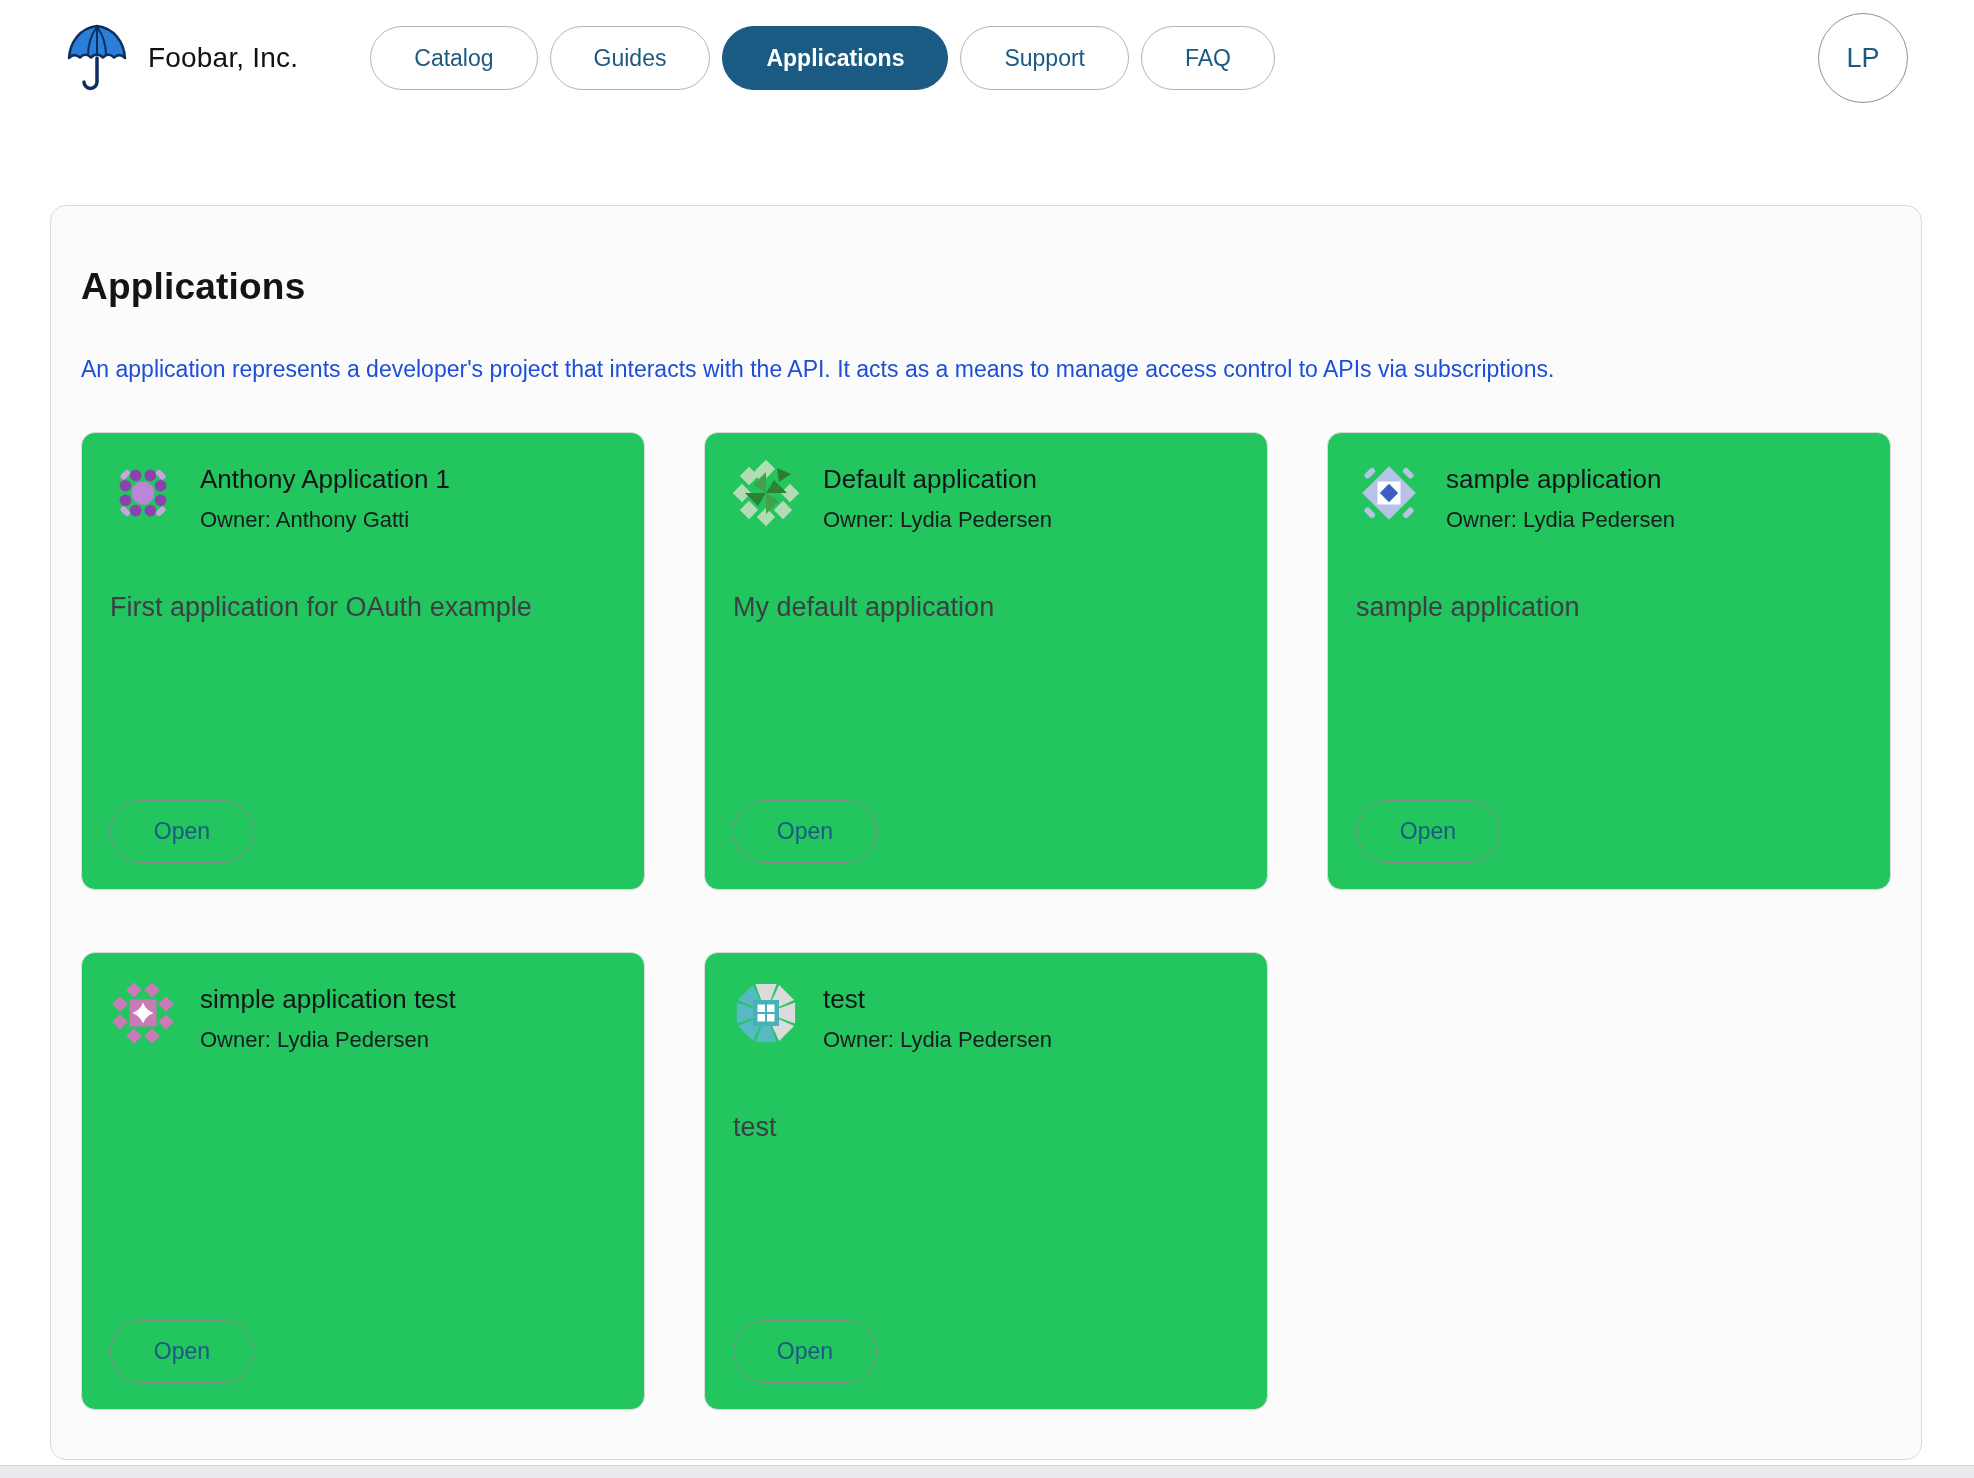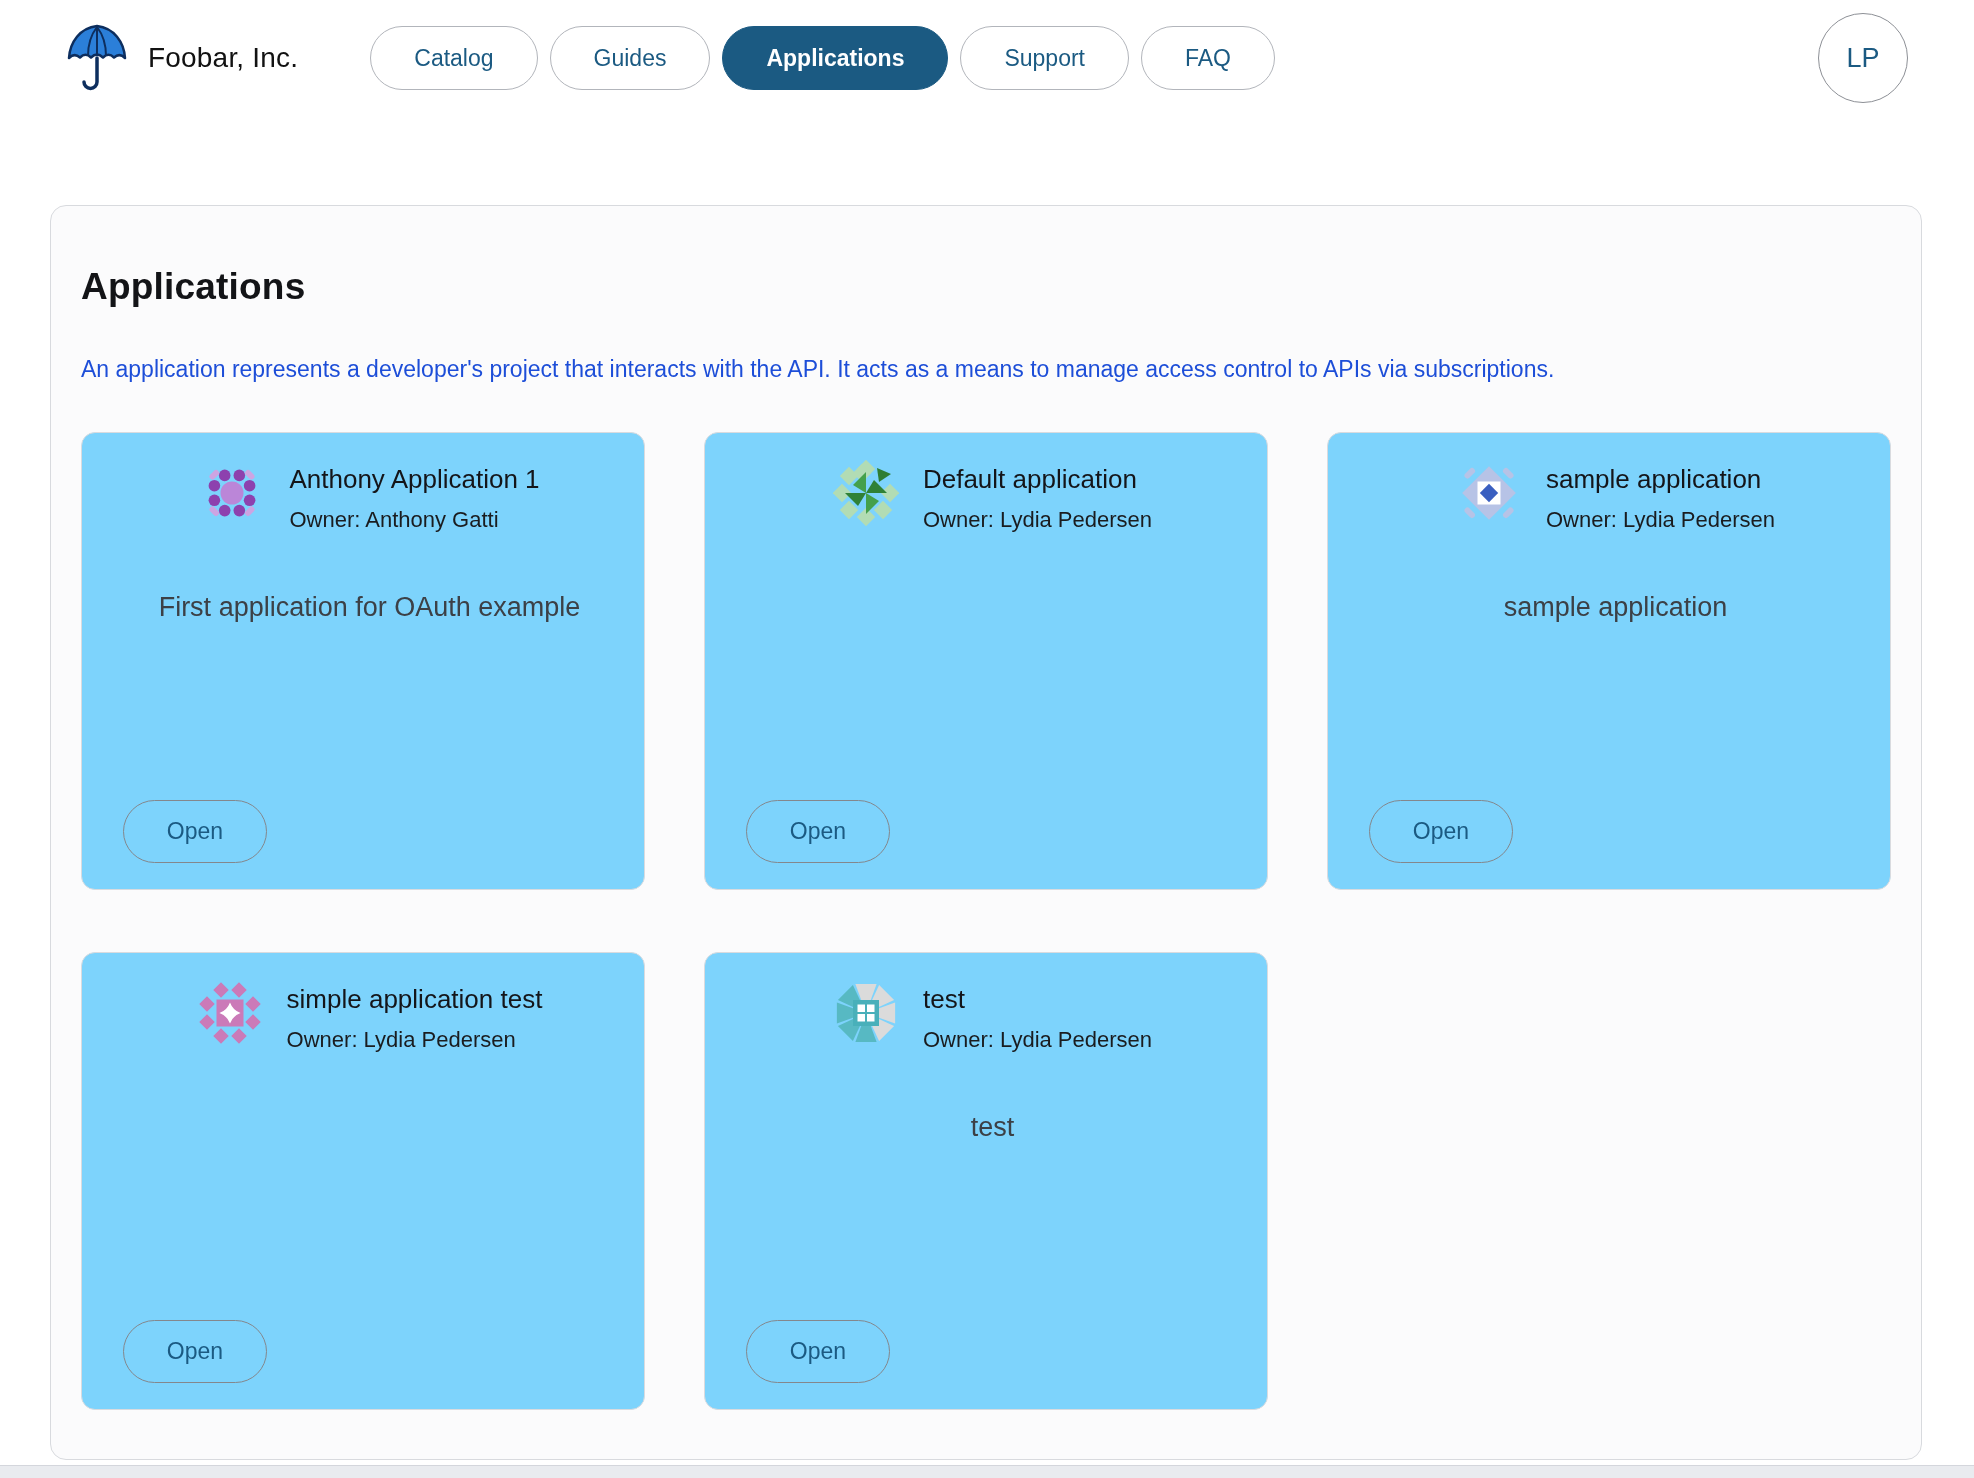--- a/index.html
+++ b/index.html
@@ -90,27 +90,26 @@
 
   .cards {
     margin-top: 46px;
     display: grid;
     grid-template-columns: repeat(3, 1fr);
     column-gap: 59px;
     row-gap: 62px;
   }
   .card {
     height: 458px;
-    background: #7dd3fc;
+    background: #22c55e;
     border: 1px solid #d9dbdf;
     border-radius: 14px;
-    padding: 27px 28px 26px 41px;
+    padding: 27px 28px 26px 28px;
     display: flex;
     flex-direction: column;
-    align-items: center;
   }
   .card-head { display: flex; align-items: flex-start; gap: 24px; }
   .app-icon { width: 66px; height: 66px; flex: 0 0 auto; }
   .card-title { font-size: 26px; color: #141519; margin-top: 4px; }
   .card-owner { font-size: 22px; color: #1a1c1f; margin-top: 12px; }
   .card-desc { margin-top: 56px; font-size: 27px; color: #3c4046; line-height: 1.4; }
   .open-btn {
     margin-top: auto;
     align-self: flex-start;
     min-width: 144px;
@@ -210,20 +209,21 @@
           <path d="M33 33 L33 12 L20 25 Z" fill="#44a04b"></path>
           <path d="M33 33 L54 33 L41 20 Z" fill="#2f8136"></path>
           <path d="M33 33 L33 54 L46 41 Z" fill="#44a04b"></path>
           <path d="M33 33 L12 33 L25 46 Z" fill="#2f8136"></path>
         </svg>
         <div>
           <div class="card-title">Default application</div>
           <div class="card-owner">Owner: Lydia Pedersen</div>
         </div>
       </div>
+      <div class="card-desc">My default application</div>
       <button class="open-btn">Open</button>
     </div>
 
     <div class="card">
       <div class="card-head">
         <svg class="app-icon" viewBox="0 0 66 66">
           <rect x="14" y="14" width="38" height="38" transform="rotate(45 33 33)" fill="#b7c3e6"></rect>
           <rect x="21.5" y="21.5" width="23" height="23" fill="#ffffff"></rect>
           <rect x="26.5" y="26.5" width="13" height="13" transform="rotate(45 33 33)" fill="#3a5fc0"></rect>
           <g stroke="#b7c3e6" stroke-width="6" stroke-linecap="round">

